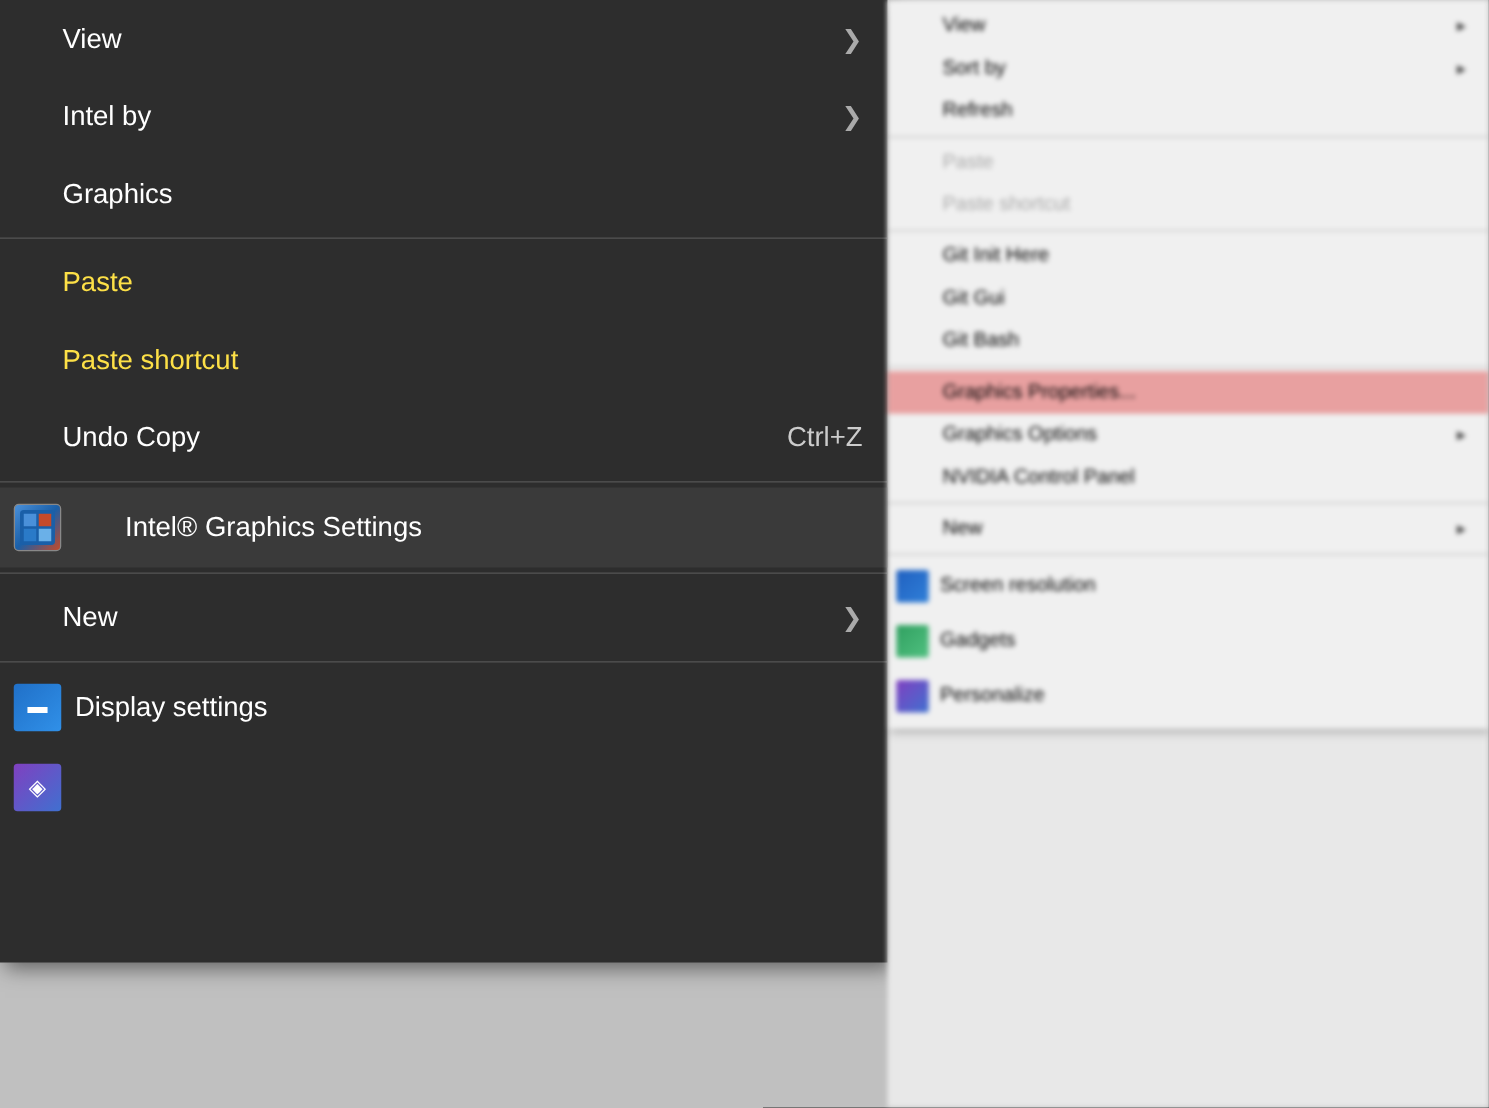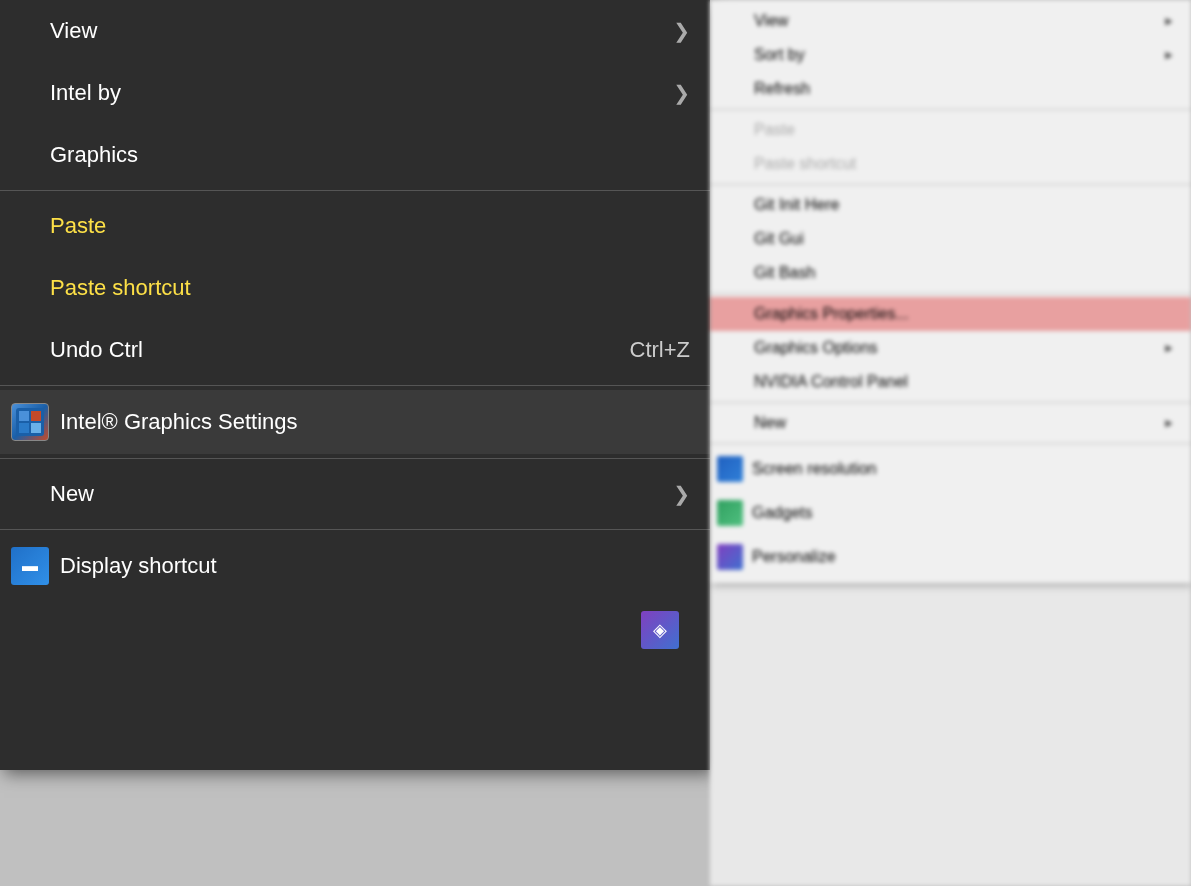--- a/index.html
+++ b/index.html
@@ -28,21 +28,21 @@
 
     .menu-item-dark {
       display: flex;
       align-items: center;
       padding: 12px 20px 12px 50px;
       font-size: 22px;
       font-weight: 400;
       cursor: pointer;
       position: relative;
       min-height: 62px;
-      justify-content: flex-end;
+      justify-content: space-between;
     }
 
     .menu-item-dark.has-icon {
       padding-left: 10px;
     }
 
     .menu-item-dark .item-icon {
       width: 40px;
       height: 40px;
       margin-right: 10px;
@@ -248,27 +248,27 @@
 
   <div class="menu-item-dark disabled">
     <span class="item-label">Paste</span>
   </div>
 
   <div class="menu-item-dark disabled">
     <span class="item-label">Paste shortcut</span>
   </div>
 
   <div class="menu-item-dark">
-    <span class="item-label">Undo Ctrl</span>
+    <span class="item-label">Undo Copy</span>
     <span class="item-shortcut">Ctrl+Z</span>
   </div>
 
   <div class="divider-dark"></div>
 
-  <div class="menu-item-dark has-icon highlighted" style="background:#3a3a3a;">
+  <div class="menu-item-dark has-icon highlighted" style="background:#3a3a3a;gap:40px;">
     <div class="item-icon">
       <div class="intel-icon">
         <svg width="28" height="28" viewBox="0 0 28 28">
           <rect width="28" height="28" rx="3" fill="#1a5fa8"></rect>
           <rect x="3" y="3" width="10" height="10" fill="#4a90d9"></rect>
           <rect x="15" y="3" width="10" height="10" fill="#c44a2a"></rect>
           <rect x="3" y="15" width="10" height="10" fill="#2a7ac8"></rect>
           <rect x="15" y="15" width="10" height="10" fill="#6ab0e8"></rect>
         </svg>
       </div>
@@ -282,21 +282,21 @@
     <span class="item-label">New</span>
     <span class="chevron">❯</span>
   </div>
 
   <div class="divider-dark"></div>
 
   <div class="menu-item-dark has-icon">
     <div class="item-icon">
       <div class="display-icon"></div>
     </div>
-    <span class="item-label">Display shortcut</span>
+    <span class="item-label">Display settings</span>
   </div>
 
   <div class="menu-item-dark has-icon">
     <div class="item-icon">
       <div class="personalize-icon"></div>
     </div>
   </div>
 
 </div>
 

